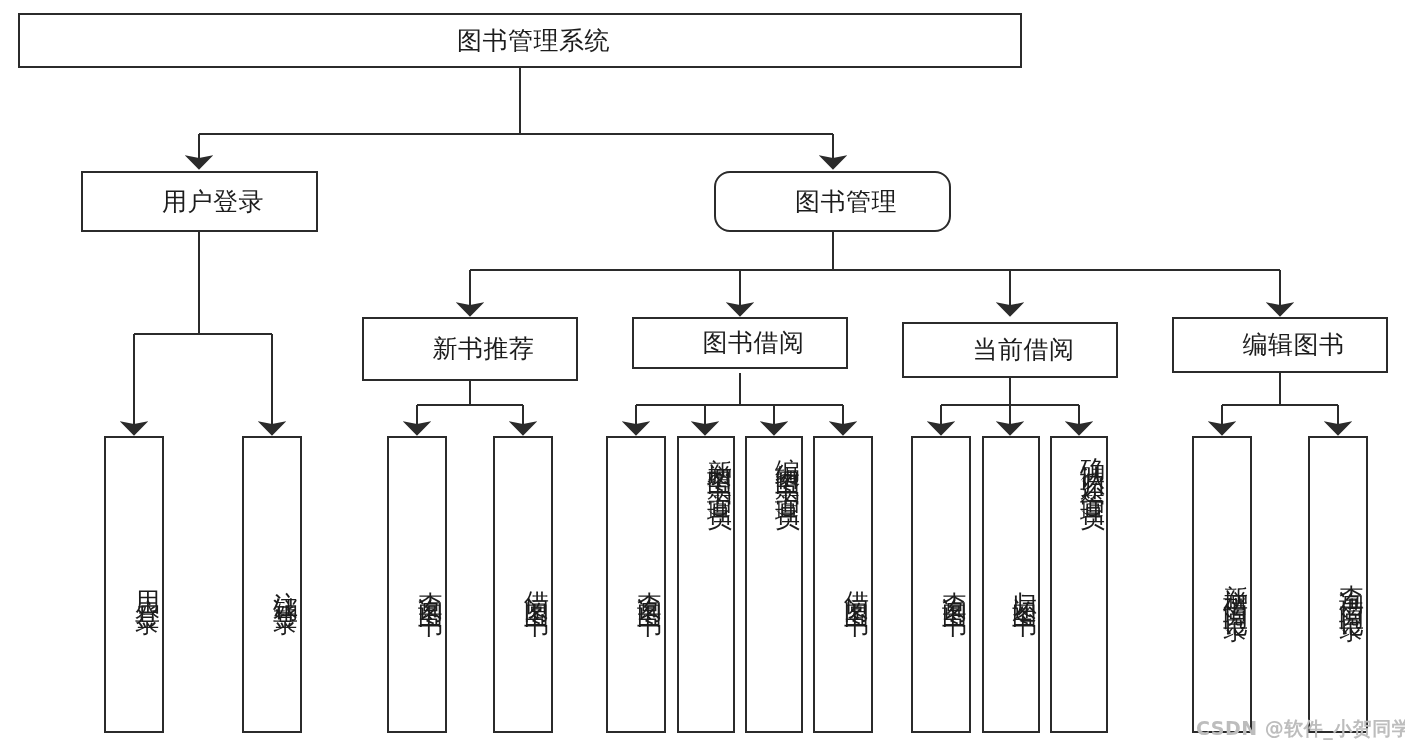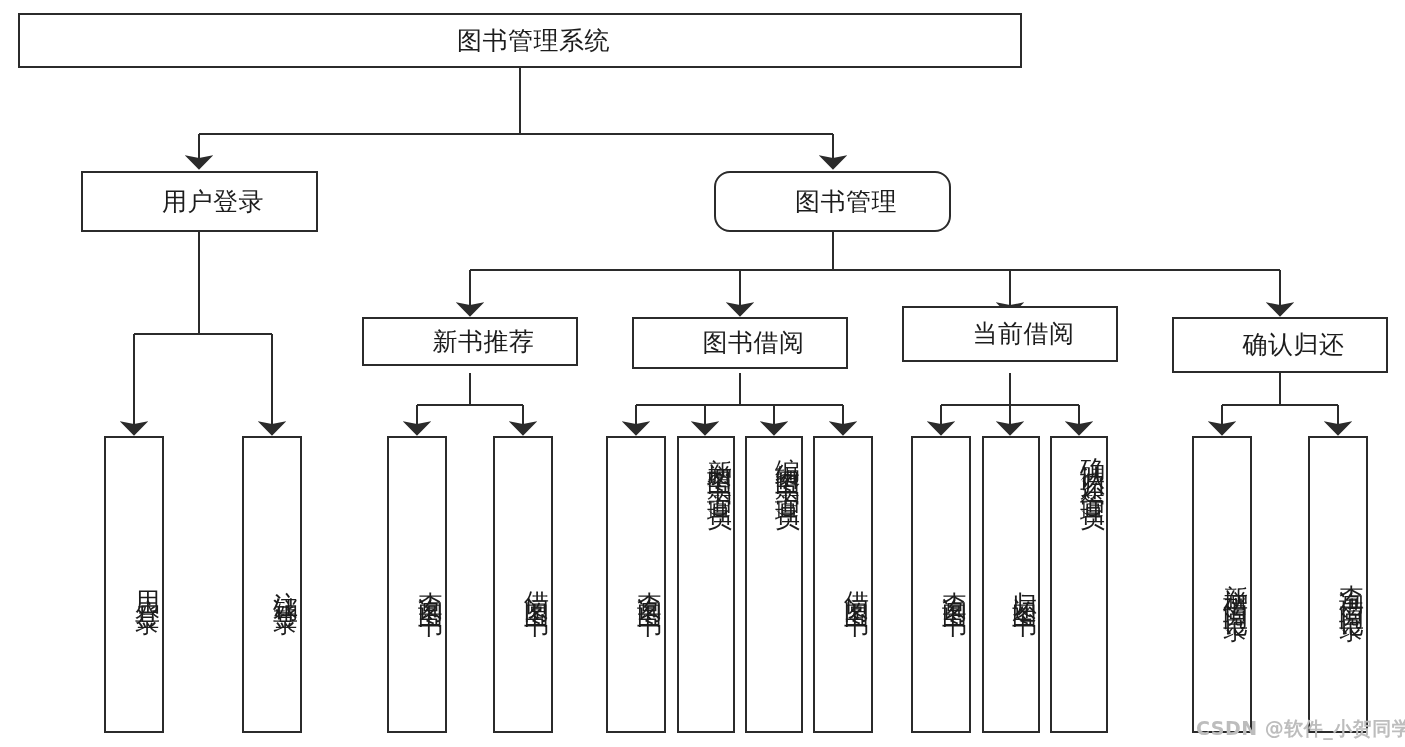--- a/index.html
+++ b/index.html
@@ -136,31 +136,31 @@
     <span class="node-label">图书管理系统</span>
   </div>
 
   <div class="node horiz" style="left:81px; top:171px; width:237px; height:61px;">
     <span class="node-label">用户登录</span>
   </div>
   <div class="node horiz" style="left:714px; top:171px; width:237px; height:61px;border-radius:16px;">
     <span class="node-label">图书管理</span>
   </div>
 
-  <div class="node horiz" style="left:362px; top:317px; width:216px; height:49px;">
+  <div class="node horiz" style="left:362px; top:317px; width:216px; height:64px;">
     <span class="node-label">新书推荐</span>
   </div>
   <div class="node horiz" style="left:632px; top:317px; width:216px; height:52px;">
     <span class="node-label">图书借阅</span>
   </div>
-  <div class="node horiz" style="left:902px; top:306px; width:216px; height:56px;">
+  <div class="node horiz" style="left:902px; top:322px; width:216px; height:56px;">
     <span class="node-label">当前借阅</span>
   </div>
   <div class="node horiz" style="left:1172px; top:317px; width:216px; height:56px;">
-    <span class="node-label">确认归还</span>
+    <span class="node-label">编辑图书</span>
   </div>
 
   <div class="node vert center-mid" style="left:104px; top:436px; width:60px; height:297px;">
     <span class="node-label">用户登录</span>
   </div>
   <div class="node vert center-mid" style="left:242px; top:436px; width:60px; height:297px;">
     <span class="node-label">注销登录</span>
   </div>
 
   <div class="node vert center-mid" style="left:387px; top:436px; width:60px; height:297px;">

